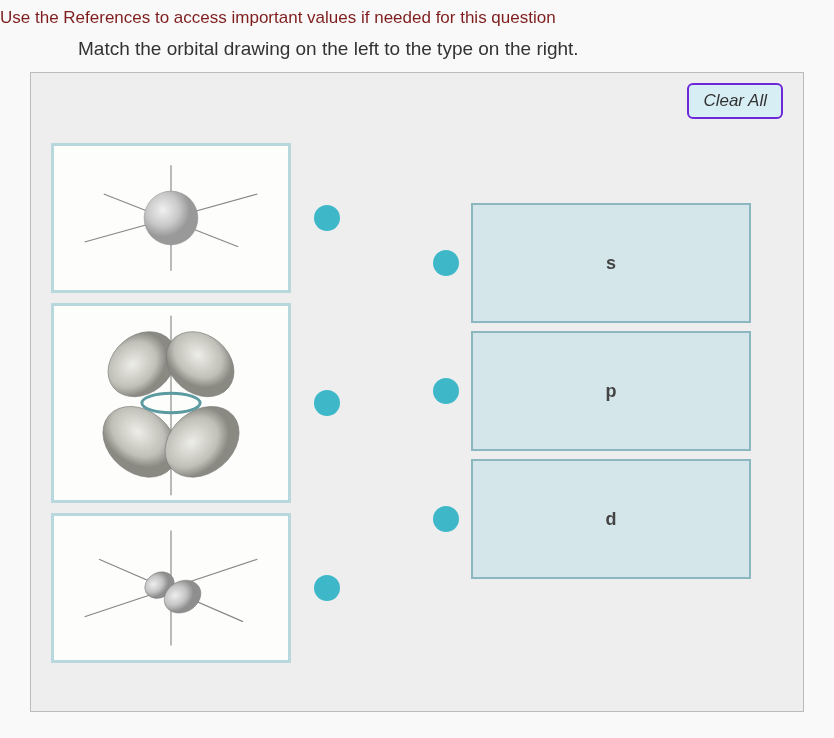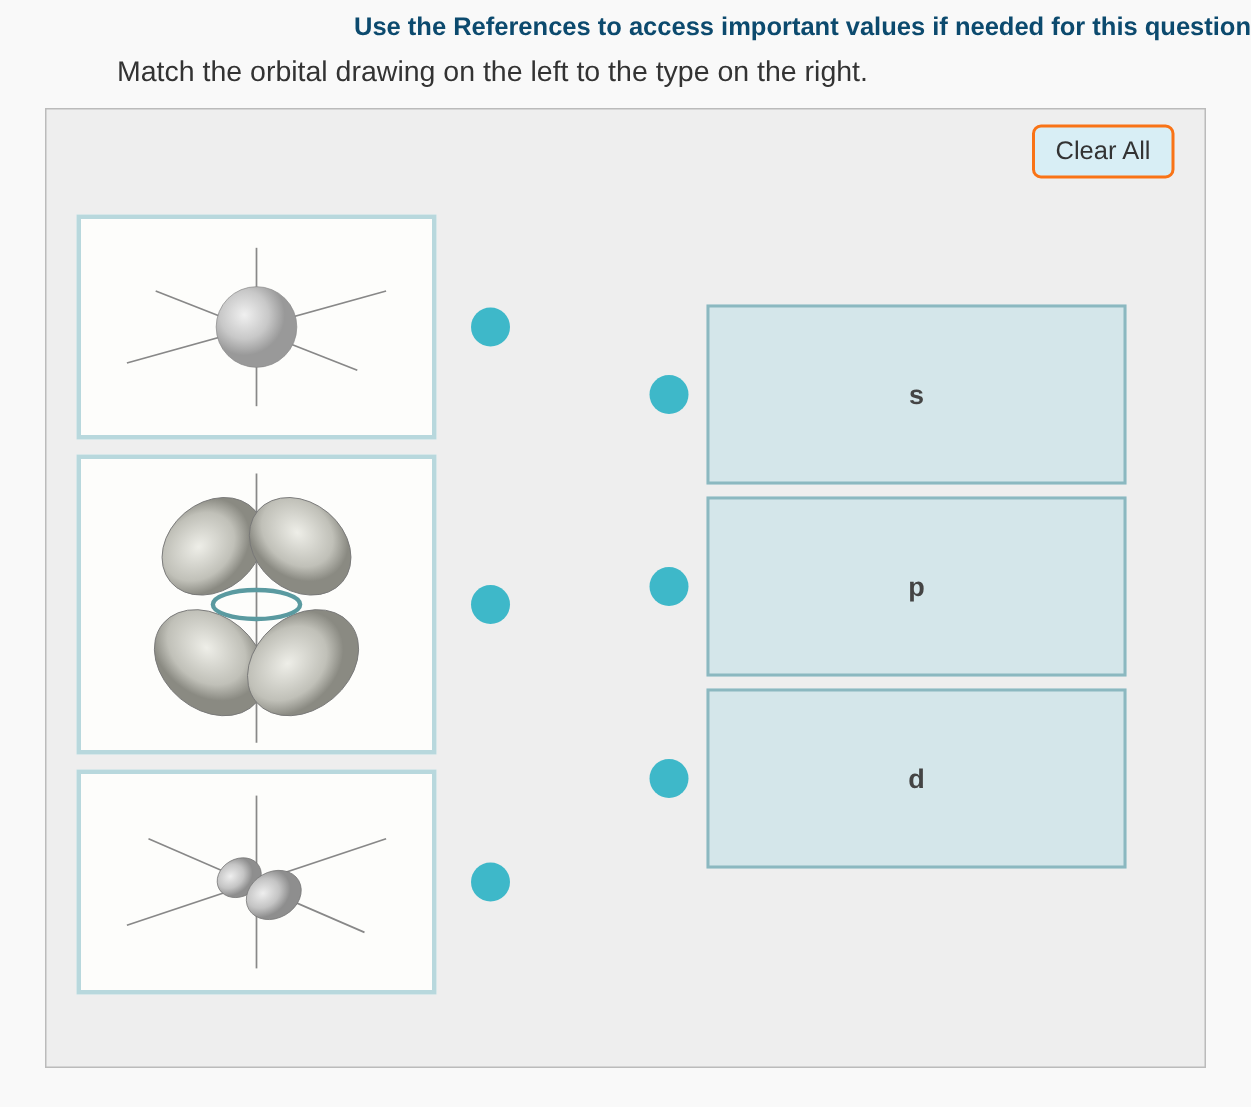--- a/index.html
+++ b/index.html
@@ -8,23 +8,23 @@
       box-sizing: border-box;
     }
     body {
       font-family: Arial, sans-serif;
       background: #f9f9f9;
       width: 834px;
       height: 738px;
       overflow: hidden;
     }
     .header-text {
-      text-align: right;
-      font-weight: bold;
-      color: #0c4a6e;
+      text-align: left;
+      font-weight: normal;
+      color: #7f1d1d;
       font-size: 17px;
       padding: 8px 0 6px 0;
     }
     .instruction {
       color: #333;
       font-size: 19px;
       padding: 4px 30px 12px 30px;
       margin-left: 48px;
     }
     .main-panel {
@@ -33,26 +33,27 @@
       background: #eeeeee;
       height: 640px;
       position: relative;
       padding: 10px;
     }
     .clear-all-btn {
       position: absolute;
       top: 10px;
       right: 20px;
       background: #d8eef5;
-      border: 2px solid #f97316;
+      border: 2px solid #6d28d9;
       border-radius: 6px;
       padding: 6px 14px;
       font-size: 17px;
       color: #333;
       cursor: pointer;
+      font-style: italic;
     }
     .left-column {
       position: absolute;
       left: 20px;
       top: 70px;
       width: 280px;
     }
     .orbital-card {
       background: #fdfdfb;
       border: 3px solid #b8d8dd;

